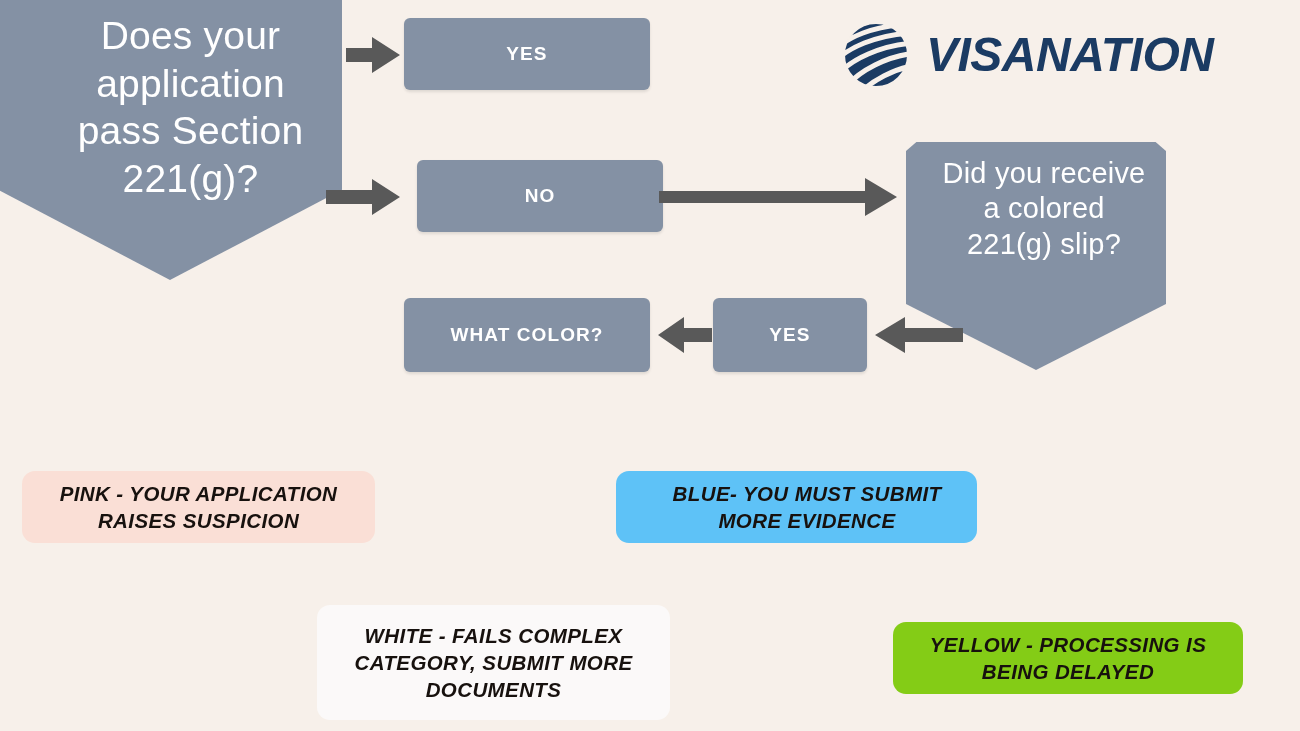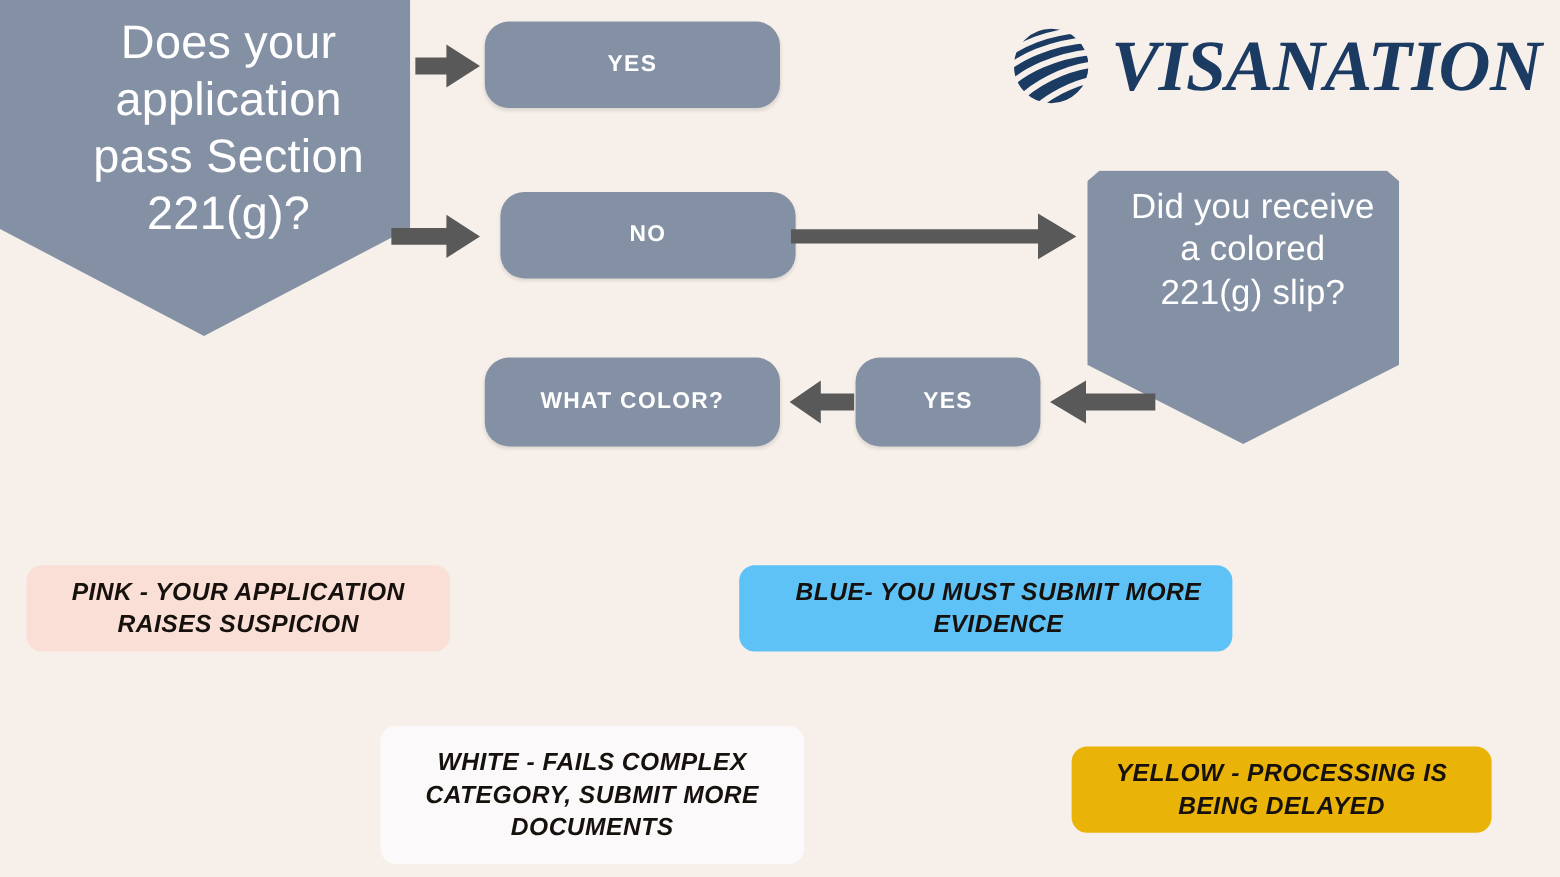--- a/index.html
+++ b/index.html
@@ -65,21 +65,21 @@
     padding: 14px 16px 50px 32px;
     align-items: flex-start;
   }
 
   .pentagon-right .ptext { width: 100%; }
 
   
   .rbox {
     position: absolute;
     background: #8491a4;
-    border-radius: 20px;
+    border-radius: 6px;
     color: #ffffff;
     display: flex;
     align-items: center;
     justify-content: center;
     font-weight: bold;
     font-size: 19px;
     letter-spacing: 1.1px;
     text-align: center;
     box-shadow: 0 2px 3px rgba(0,0,0,0.10);
   }
@@ -110,41 +110,41 @@
     font-weight: bold;
     font-size: 20.5px;
     letter-spacing: 0.4px;
     line-height: 1.33;
     color: #17110e;
     padding: 6px 14px;
     font-style: italic;
   }
 
   #legend-pink   { left: 22px;  top: 471px; width: 353px; height: 72px;  background: #fadfd6; }
-  #legend-blue   { left: 616px; top: 471px; width: 411px; height: 72px;  background: #5ec2f7; padding-left: 35px; }
+  #legend-blue   { left: 616px; top: 471px; width: 361px; height: 72px;  background: #5ec2f7; padding-left: 35px; }
   #legend-white  { left: 317px; top: 605px; width: 353px; height: 115px; background: #fbf9f9; }
-  #legend-yellow { left: 893px; top: 622px; width: 350px; height: 72px;  background: #eab308; }
+  #legend-yellow { left: 893px; top: 622px; width: 350px; height: 72px;  background: #84cc16; }
 
   
   #logo {
     position: absolute;
     left: 840px;
     top: 16px;
     width: 382px;
     height: 78px;
     display: flex;
     align-items: center;
     gap: 14px;
   }
 
   #logo-mark { width: 72px; height: 72px; flex: 0 0 auto; }
 
   #logo-text {
-    font-family: Liberation Serif, serif;
-    font-size: 60px;
+    font-family: Liberation Sans, sans-serif;
+    font-size: 48px;
     font-weight: bold;
     font-style: italic;
     color: #1b3b63;
     letter-spacing: -0.5px;
     white-space: nowrap;
     line-height: 1;
   }
 </style>
 </head>
 <body>

